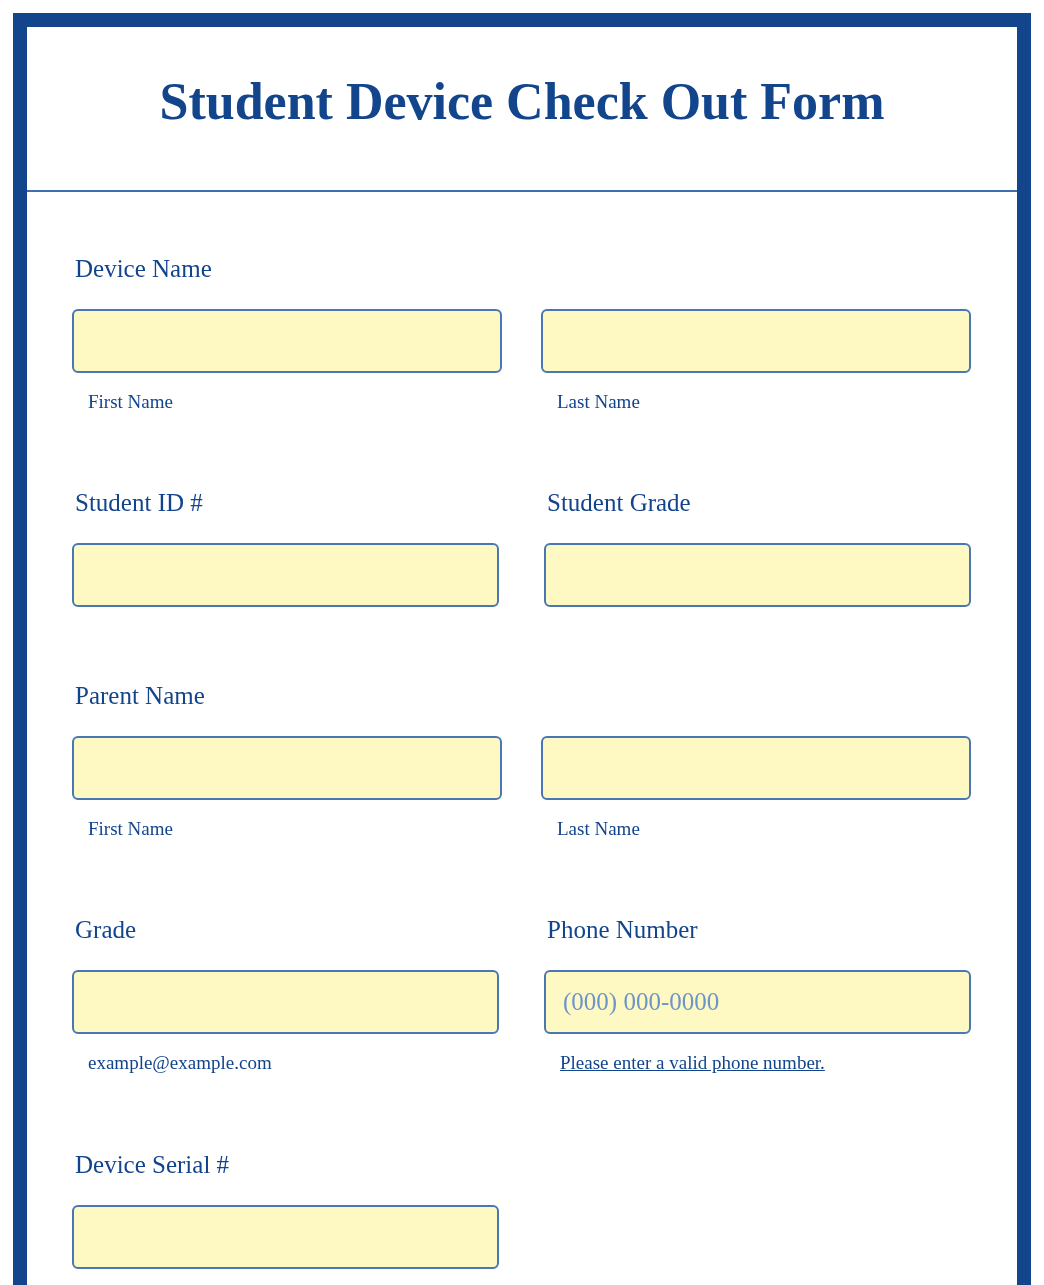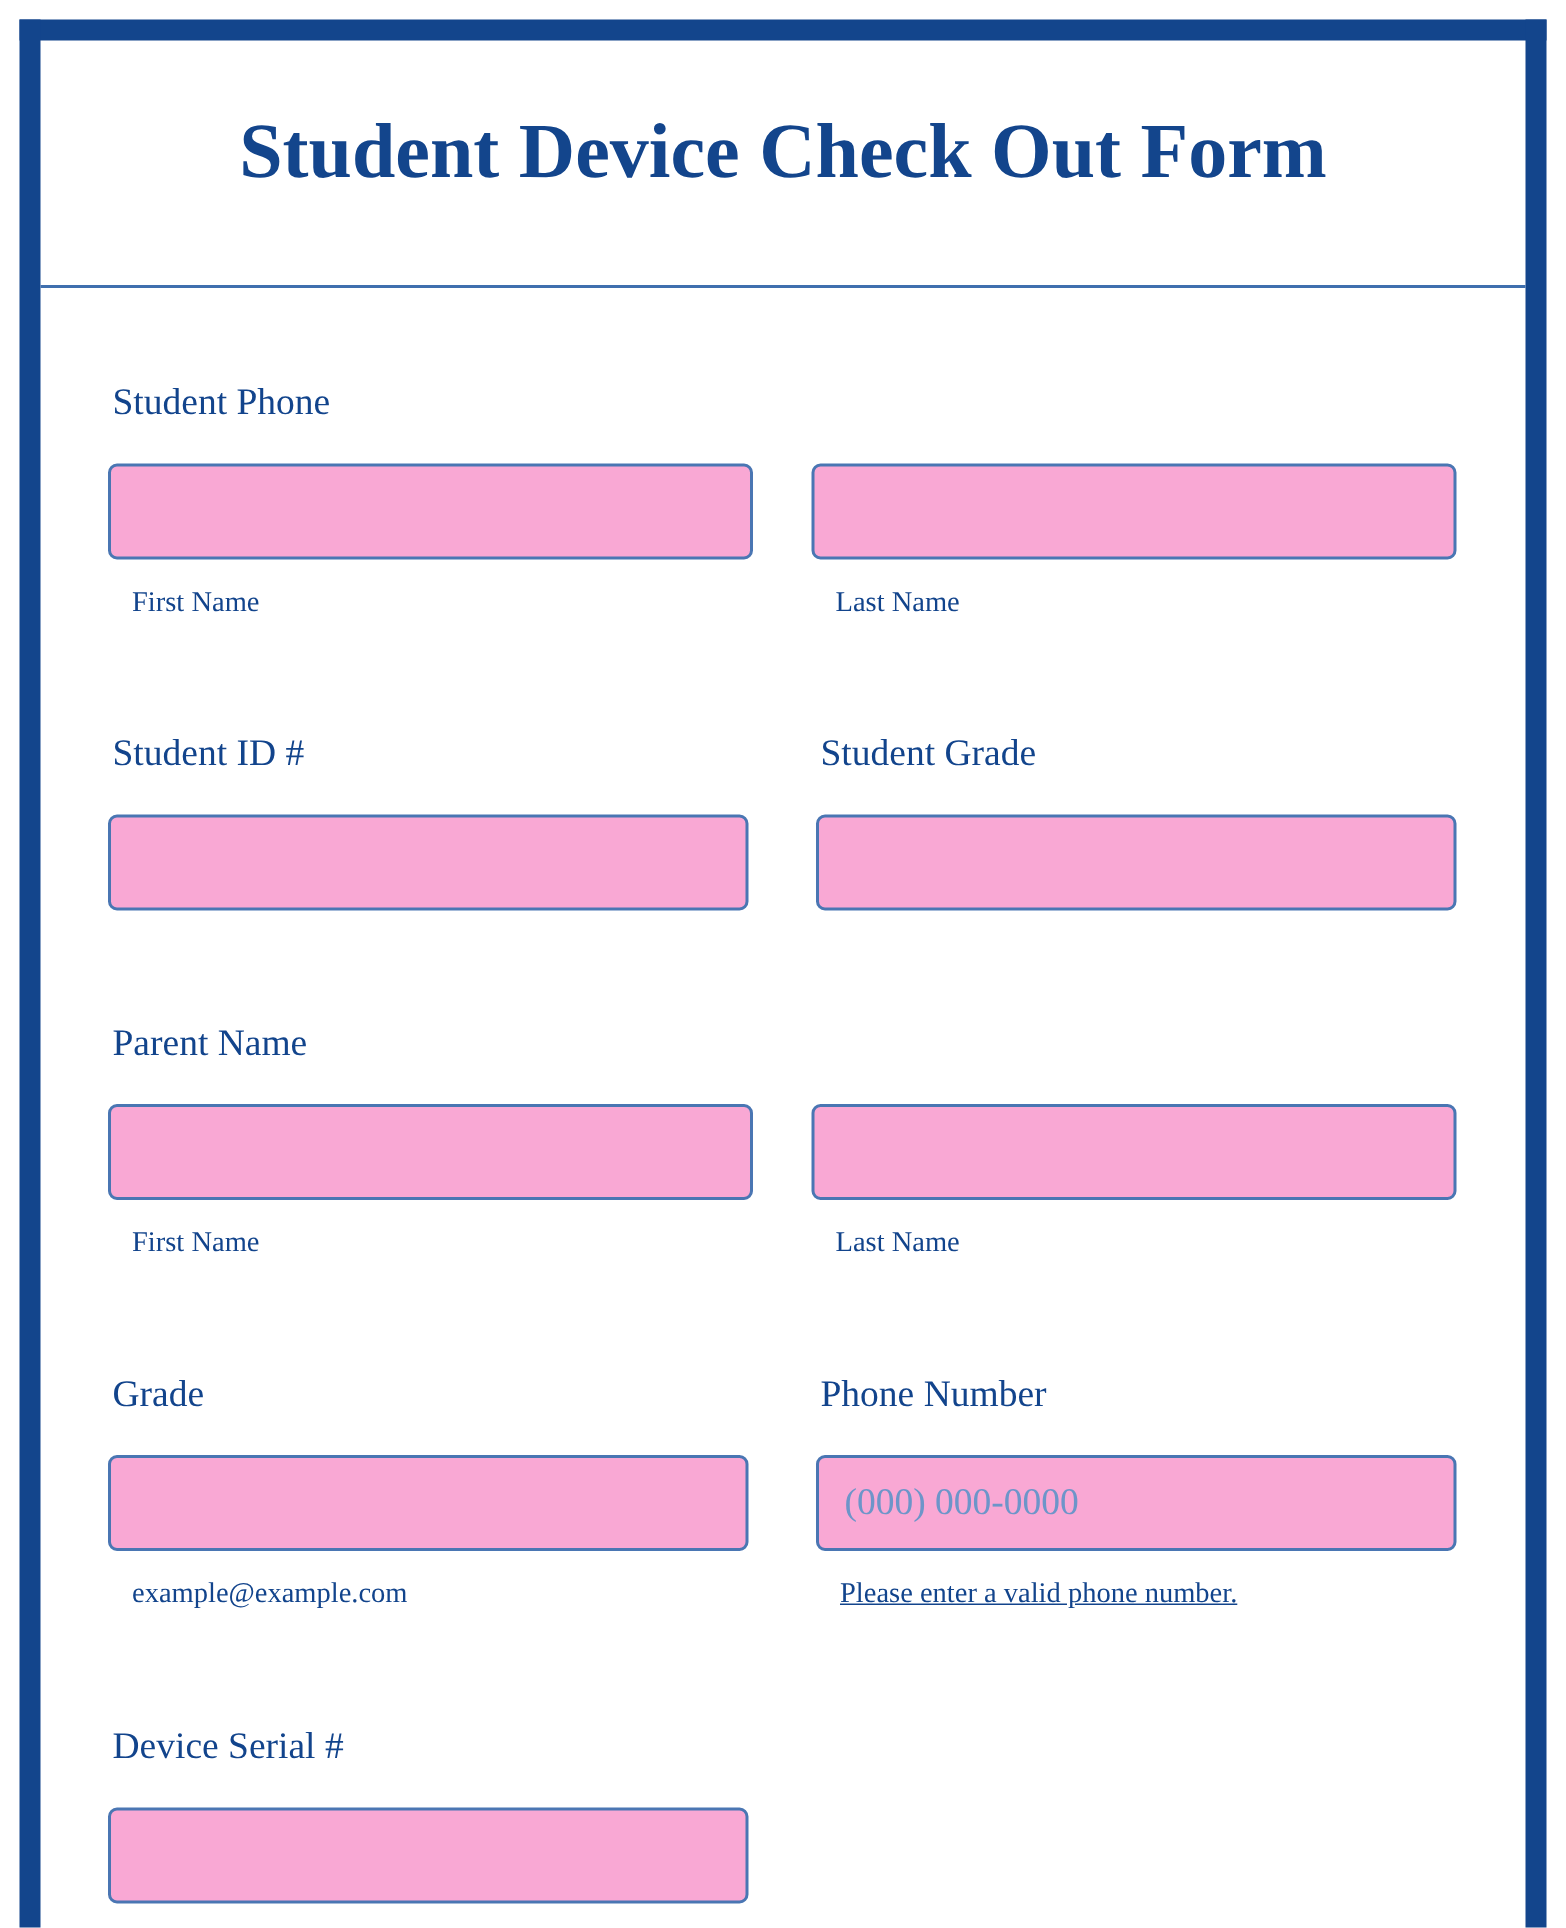--- a/index.html
+++ b/index.html
@@ -2,31 +2,31 @@
 <html><head>
 <meta charset="utf-8">
 <style>
   html, body { margin:0; padding:0; background:#ffffff; }
   body { width:1044px; height:1285px; position:relative; overflow:hidden; font-family:"Liberation Serif", serif; color:#12448c; }
   .frame { position:absolute; left:13px; top:13px; width:990px; height:1300px; border:14px solid #13458c; border-bottom:none; background:#fff; }
   .title { position:absolute; left:0; top:0; width:990px; height:148px; display:flex; align-items:center; justify-content:center; font-weight:bold; font-size:52px; color:#13458c; margin:0; }
   .divider { position:absolute; left:0; top:163px; width:990px; height:2px; background:#3f6fae; }
   .label { position:absolute; font-size:25px; color:#12448c; white-space:nowrap; }
   .sub { position:absolute; font-size:19px; color:#12448c; white-space:nowrap;margin-left:13px; }
-  .input { position:absolute; box-sizing:border-box; height:64px; border:2px solid #4a76b3; border-radius:6px; background:#f9a8d4; font-family:"Liberation Serif", serif; font-size:25px; color:#12448c; padding:0 17px; outline:none; }
+  .input { position:absolute; box-sizing:border-box; height:64px; border:2px solid #4a76b3; border-radius:6px; background:#fef9c3; font-family:"Liberation Serif", serif; font-size:25px; color:#12448c; padding:0 17px; outline:none; }
   .input::placeholder { color:#6d95c9; }
 </style>
 </head>
 <body>
 
 <div class="frame">
   <h1 class="title">Student Device Check Out Form</h1>
   <div class="divider"></div>
 
-  <div class="label" style="left:48px;top:228px;">Student Phone</div>
+  <div class="label" style="left:48px;top:228px;">Device Name</div>
   <input class="input" style="left: 45px; top: 282px; width: 430px;" value="">
   <input class="input" style="left: 514px; top: 282px; width: 430px;" value="">
   <div class="sub" style="left:48px;top:364px;">First Name</div>
   <div class="sub" style="left:517px;top:364px;">Last Name</div>
 
   <div class="label" style="left:48px;top:462px;text-align:center;">Student ID #</div>
   <div class="label" style="left:520px;top:462px;">Student Grade</div>
   <input class="input" style="left: 45px; top: 516px; width: 427px;" value="">
   <input class="input" style="left: 517px; top: 516px; width: 427px;" value="">
 

